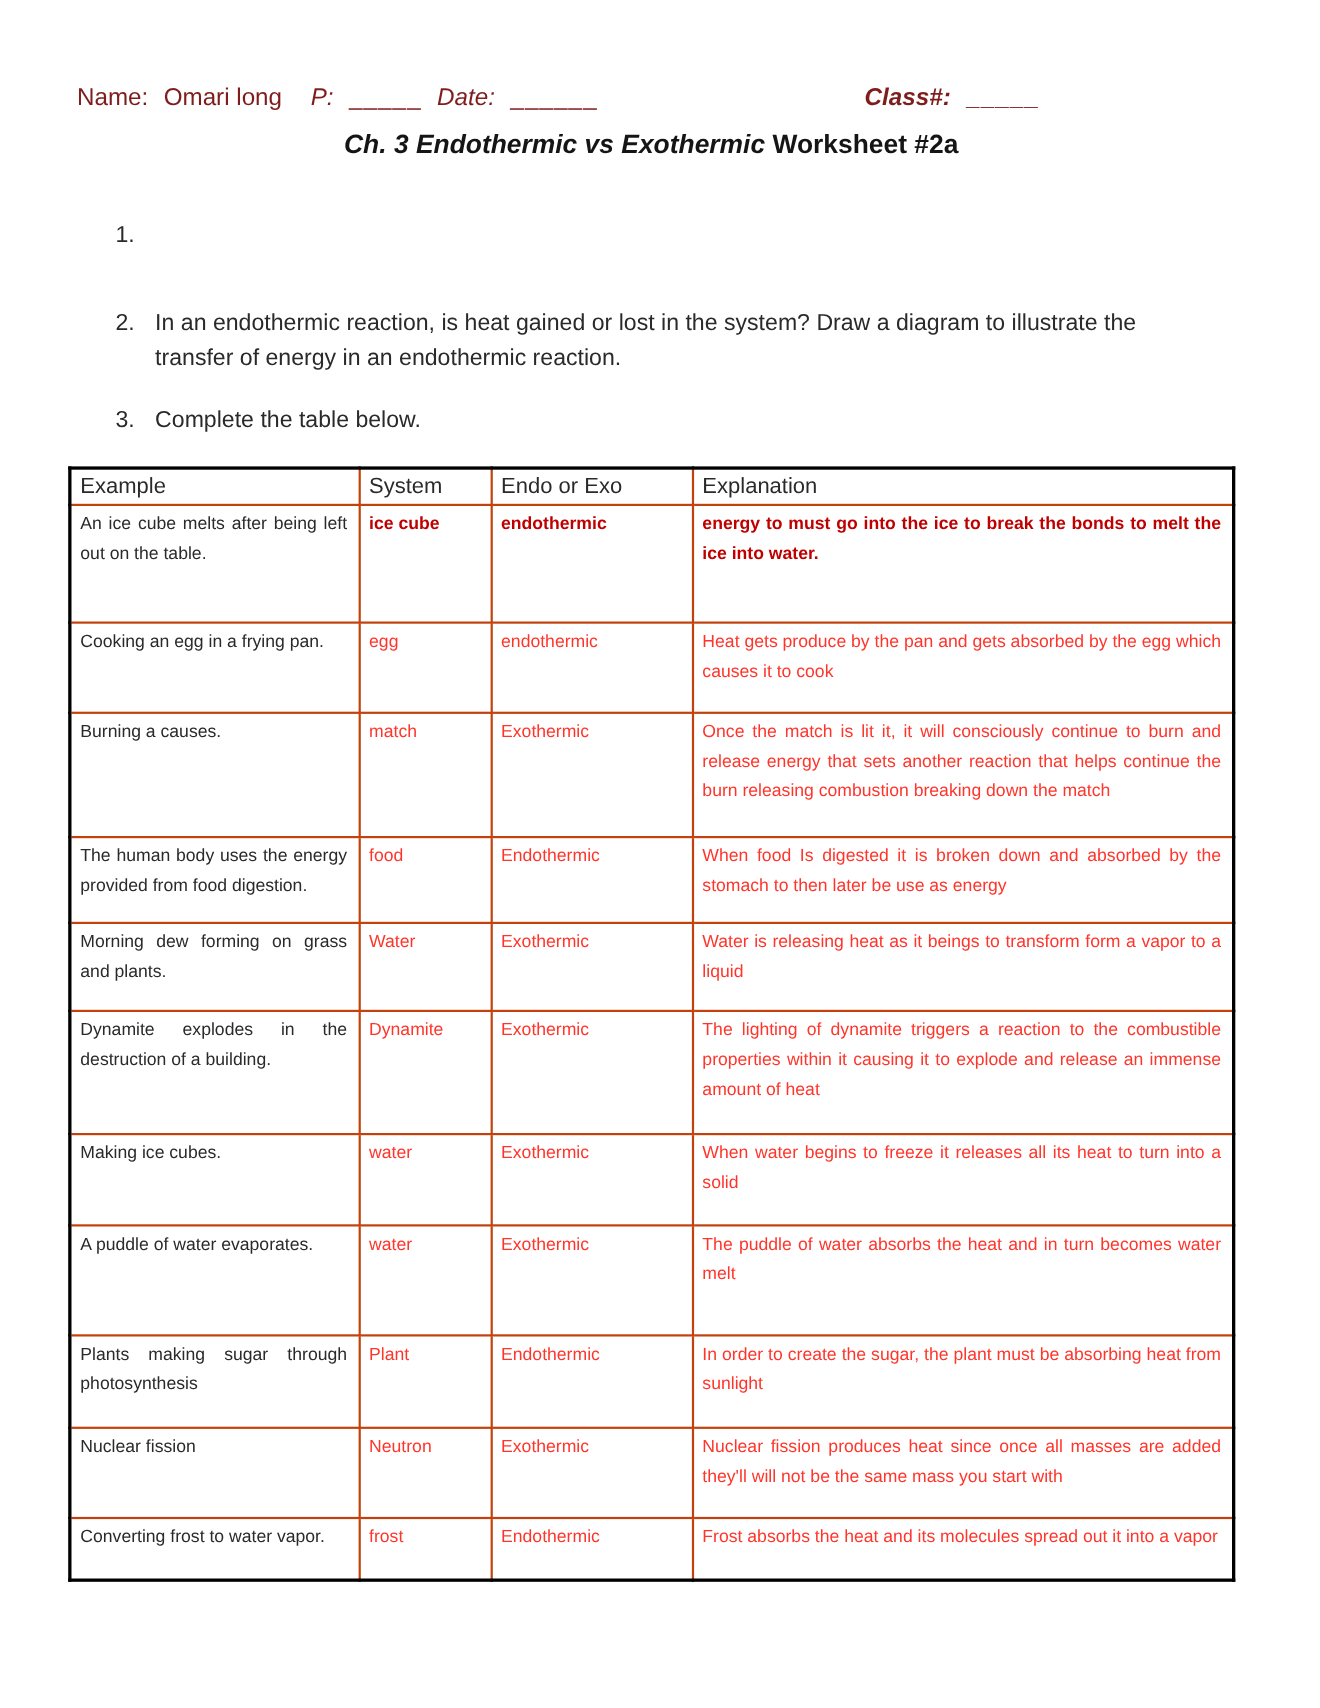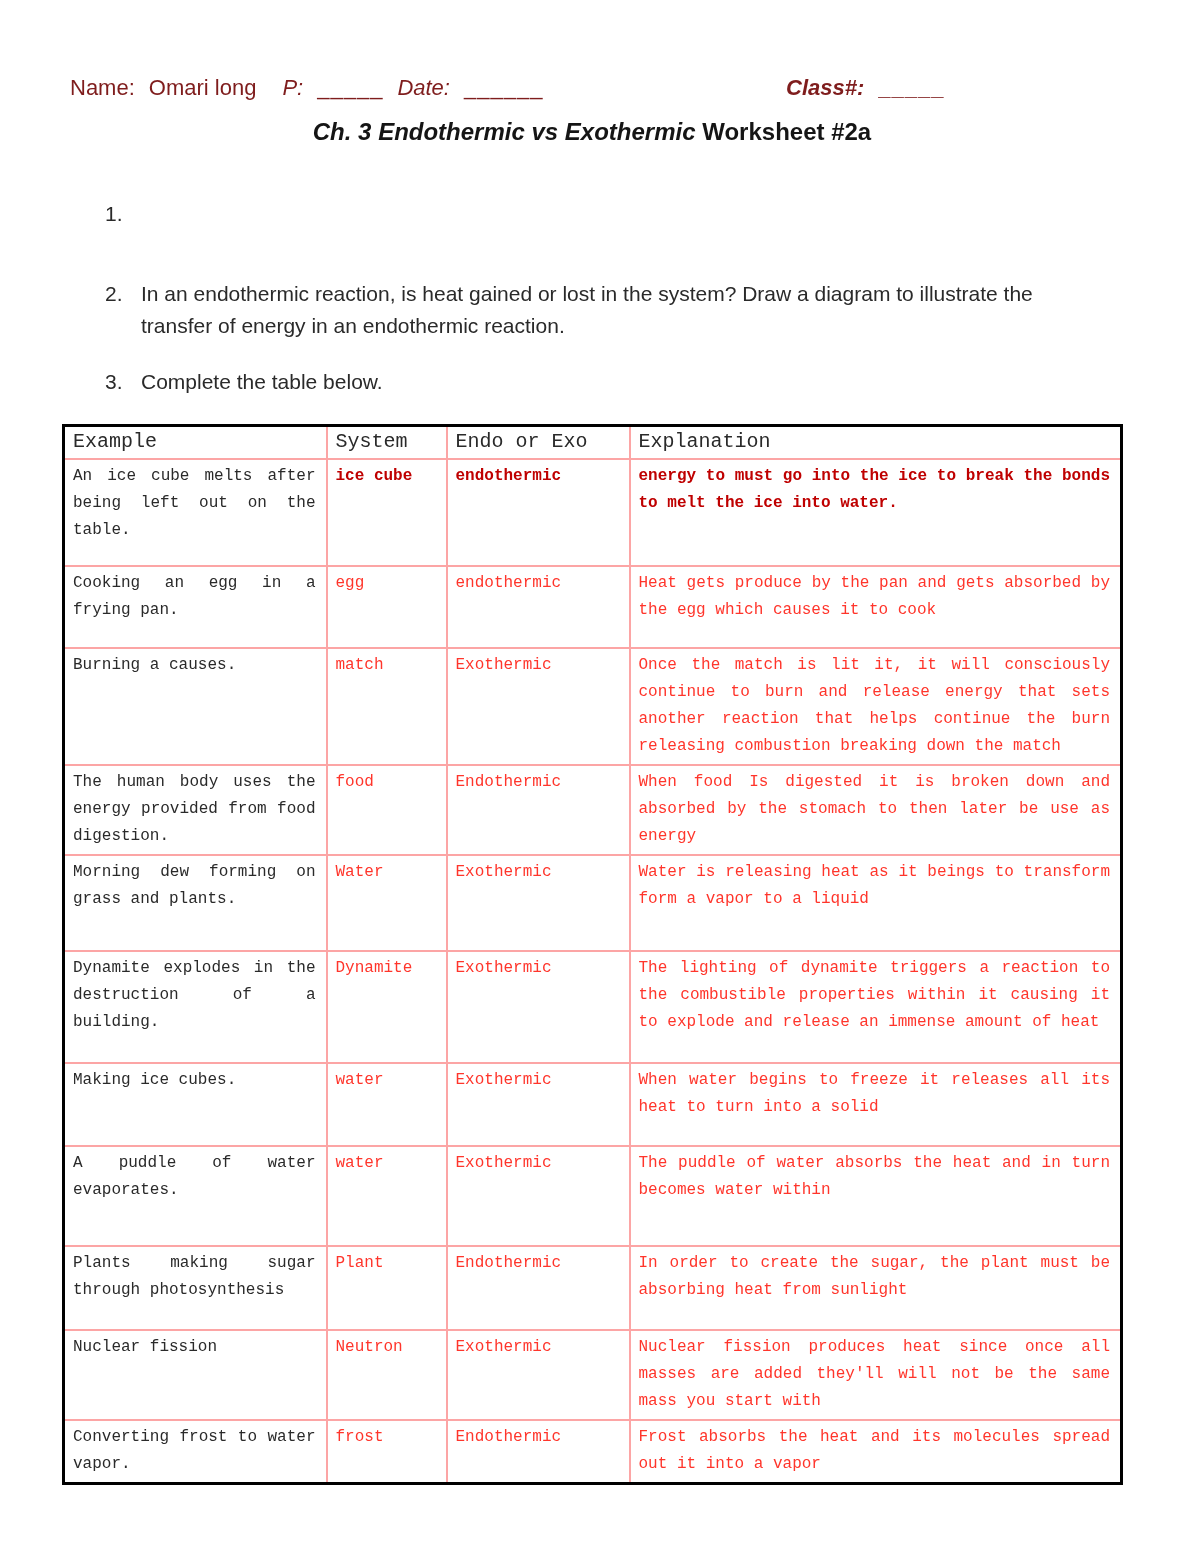--- a/index.html
+++ b/index.html
@@ -75,25 +75,24 @@
     table-layout: fixed;
     width: 1058px;
     border: 3px solid #000;
   }
   table.answers col.c-example { width: 263px; }
   table.answers col.c-system { width: 120px; }
   table.answers col.c-endo { width: 183px; }
   table.answers col.c-expl { width: 492px; }
 
   table.answers th, table.answers td {
-    border: 2px solid #fca5a5;
+    border: 2px solid #c2410c;
     vertical-align: top;
     padding: 3px 10px 4px 8px;
     font-weight: normal;
-    font-family: Liberation Mono, monospace;
   }
   table.answers th {
     text-align: left;
     font-size: 20px;
     line-height: 24px;
     height: 28px;
     color: #2a2a2a;
   }
   table.answers td {
     font-size: 16px;
@@ -114,21 +113,21 @@
   tr.answer-strong td.endo-cell,
   tr.answer-strong td.explanation-cell {
     color: #bf0000;
     font-weight: bold;
   }
   
   tr.r0 { height: 107px; }
   tr.r1 { height: 82px; }
   tr.r2 { height: 113px; }
   tr.r3 { height: 78px; }
-  tr.r4 { height: 96px; }
+  tr.r4 { height: 80px; }
   tr.r5 { height: 112px; }
   tr.r6 { height: 83px; }
   tr.r7 { height: 100px; }
   tr.r8 { height: 84px; }
   tr.r9 { height: 82px; }
   tr.r10 { height: 56px; }
 </style>
 </head>
 <body>
 
@@ -213,21 +212,21 @@
       <tr class="r6">
         <td class="example-cell">Making ice cubes.</td>
         <td class="system-cell">water</td>
         <td class="endo-cell">Exothermic</td>
         <td class="explanation-cell">When water begins to freeze it releases all its heat to turn into a solid</td>
       </tr>
       <tr class="r7">
         <td class="example-cell">A puddle of water evaporates.</td>
         <td class="system-cell">water</td>
         <td class="endo-cell">Exothermic</td>
-        <td class="explanation-cell">The puddle of water absorbs the heat and in turn becomes water within</td>
+        <td class="explanation-cell">The puddle of water absorbs the heat and in turn becomes water melt</td>
       </tr>
       <tr class="r8">
         <td class="example-cell">Plants making sugar through photosynthesis</td>
         <td class="system-cell">Plant</td>
         <td class="endo-cell">Endothermic</td>
         <td class="explanation-cell">In order to create the sugar, the plant must be absorbing heat from sunlight</td>
       </tr>
       <tr class="r9">
         <td class="example-cell">Nuclear fission</td>
         <td class="system-cell">Neutron</td>

